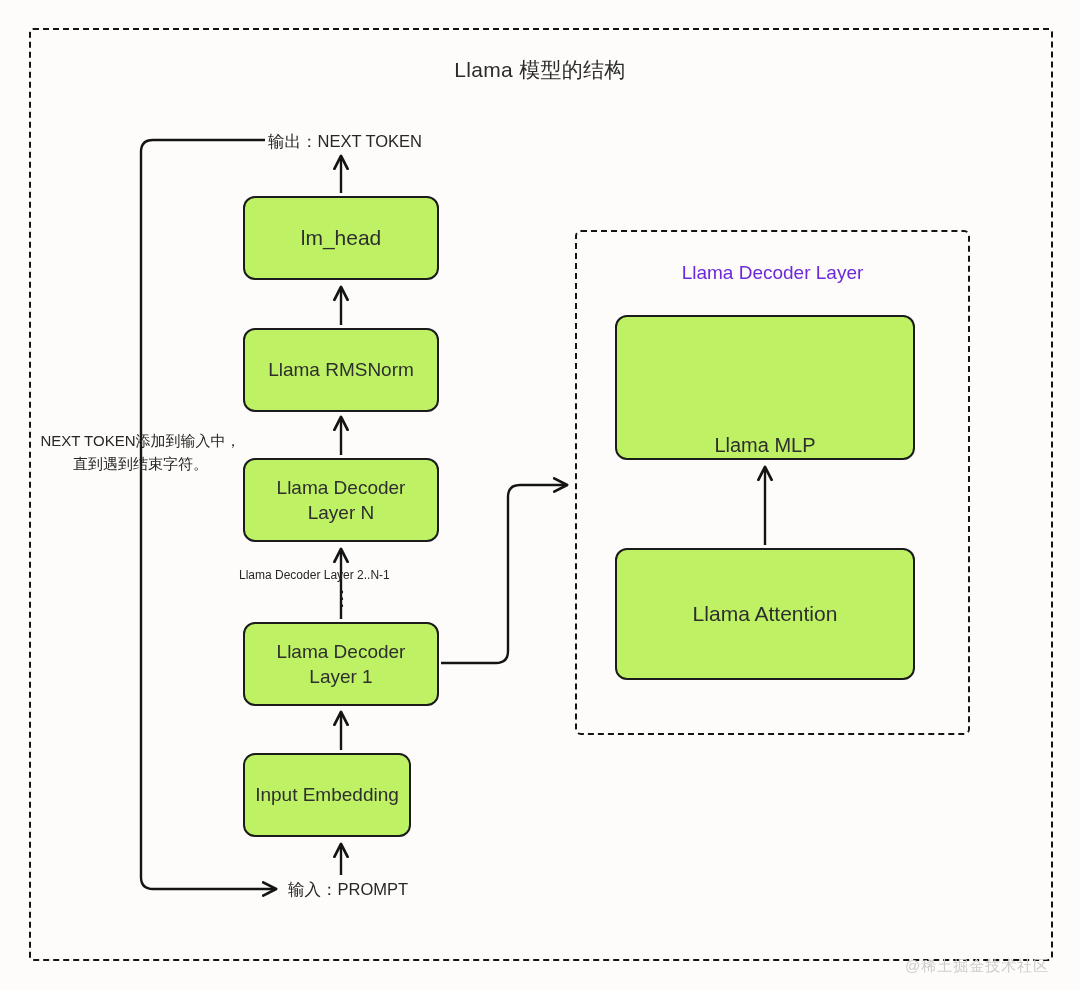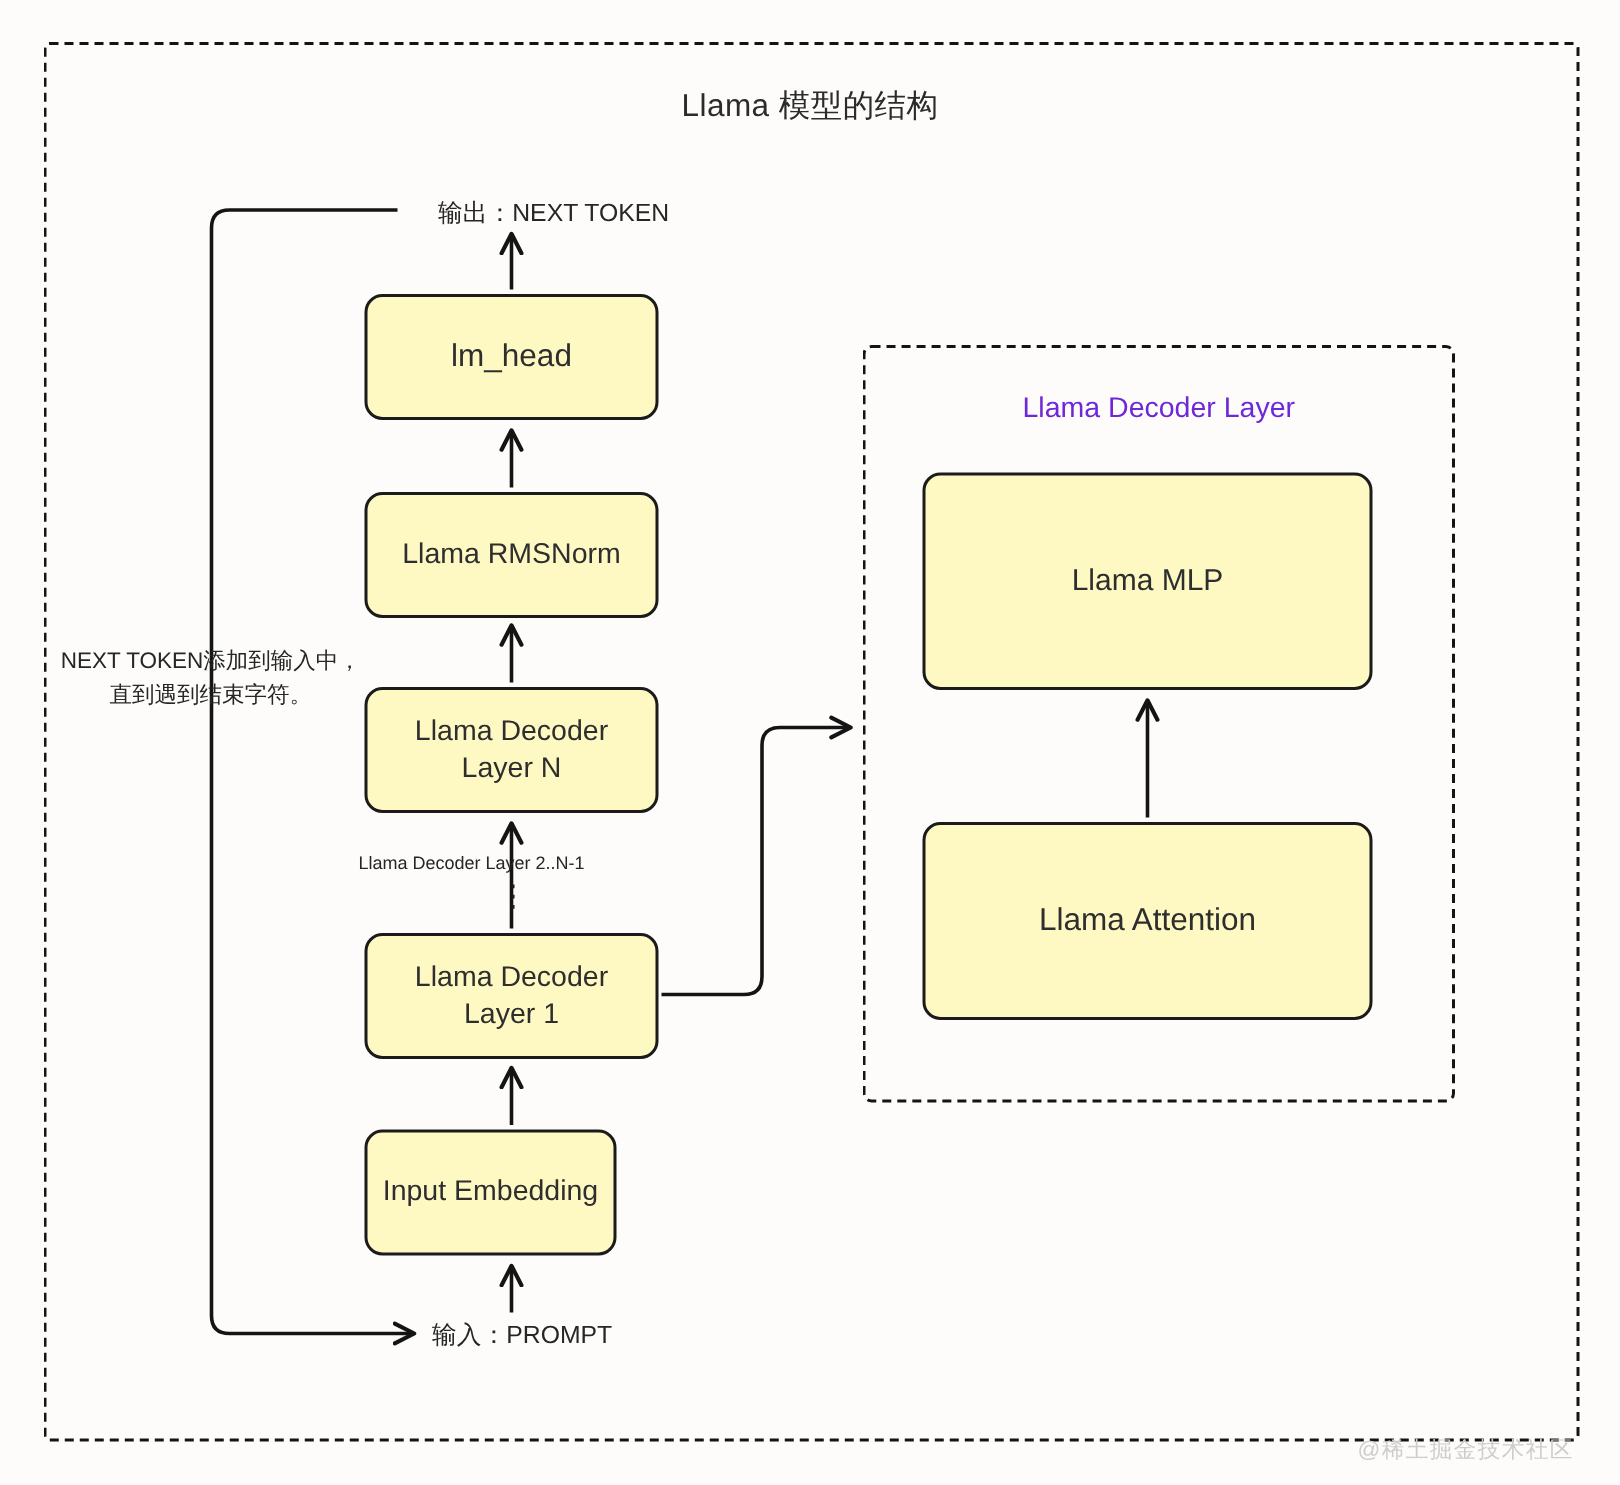--- a/index.html
+++ b/index.html
@@ -8,21 +8,21 @@
     background:#fdfcfa;
     font-family:"Liberation Sans","DejaVu Sans",sans-serif;
     color:#1f1f1f;
     overflow:hidden;
     position:relative;
   }
   #stage{position:absolute;left:0;top:0;width:1080px;height:990px;}
   svg.layer{position:absolute;left:0;top:0;width:1080px;height:990px;overflow:visible;}
   .node{
     position:absolute;
-    background:#fef9c3;
+    background:#bef264;
     border:2.2px solid #1b1b1b;
     border-radius:12px;
     display:flex;align-items:center;justify-content:center;
     text-align:center;
     line-height:1.32;
     color:#2e2e2e;
     box-sizing:border-box;
   }
   .node span{display:block;padding:0 8px;}
   .lbl{position:absolute;color:#262626;white-space:pre;}
@@ -35,40 +35,40 @@
     left:575px;top:262px;width:395px;text-align:center;font-size:19px;color:#6d28d9;
   }
   #outer-frame{
     position:absolute;left:29px;top:28px;width:1024px;height:933px;
     border:2.5px dashed #141414;border-radius:4px;box-sizing:border-box;
   }
   #decoder-frame{
     position:absolute;left:575px;top:230px;width:395px;height:505px;
     border:2.4px dashed #141414;border-radius:6px;box-sizing:border-box;
   }
-  #label-output{left:268px;top:131px;font-size:16.5px;margin-left:24px;}
+  #label-output{left:268px;top:131px;font-size:16.5px;}
   #label-input{left:288px;top:879px;font-size:16.5px;}
   #label-loop{
     left:38px;top:430px;width:205px;text-align:center;font-size:15px;line-height:1.5;
     white-space:normal;
   }
   #label-mid-layers{left:239px;top:568px;font-size:12px;}
   #dots-vertical{
     left:330px;top:592px;width:24px;text-align:center;
     font-size:20px;letter-spacing:0;line-height:.62;color:#1b1b1b;
   }
   #watermark{
     left:905px;top:957px;font-size:15px;color:#cfcdc9;letter-spacing:1px;
   }
   #node-lm-head{left:243px;top:196px;width:196px;height:84px;font-size:21px;}
   #node-rmsnorm{left:243px;top:328px;width:196px;height:84px;font-size:19px;}
   #node-decoder-n{left:243px;top:458px;width:196px;height:84px;font-size:19px;}
   #node-decoder-1{left:243px;top:622px;width:196px;height:84px;font-size:19px;}
   #node-input-embedding{left:243px;top:753px;width:168px;height:84px;font-size:19px;}
-  #node-mlp{left:615px;top:315px;width:300px;height:145px;font-size:20px;}
+  #node-mlp{left:615px;top:315px;width:300px;height:145px;font-size:20px;align-items:flex-end;}
   #node-attention{left:615px;top:548px;width:300px;height:132px;font-size:21px;}
 </style>
 </head>
 <body>
 
 <div id="stage">
 
   <div id="outer-frame"></div>
 
   <div class="lbl center" id="diagram-title">Llama 模型的结构</div>

